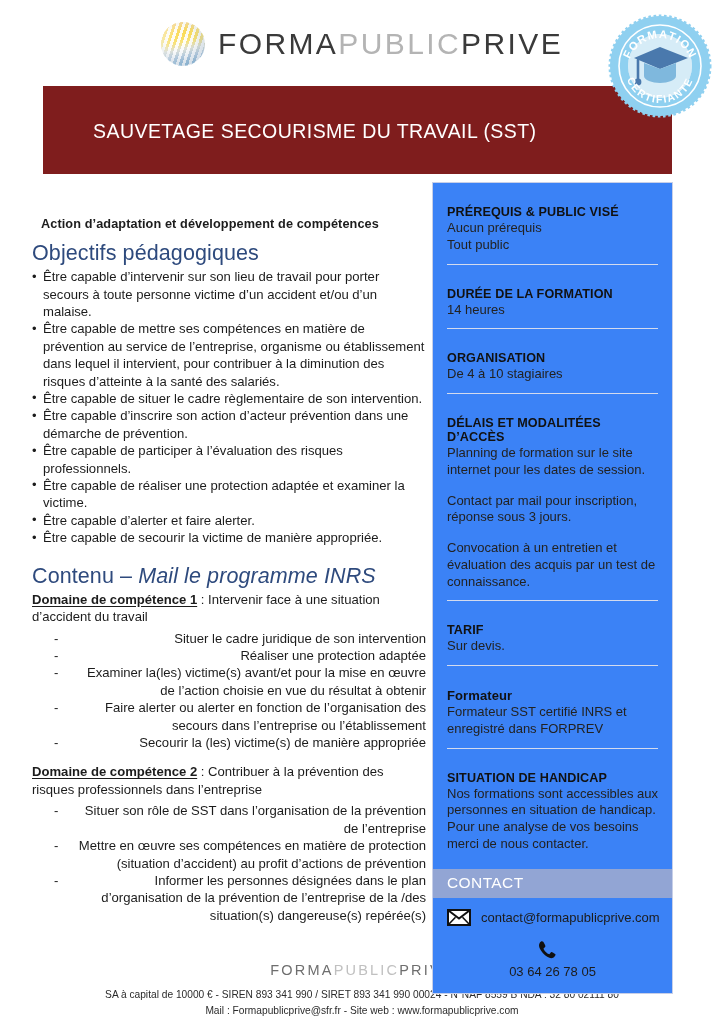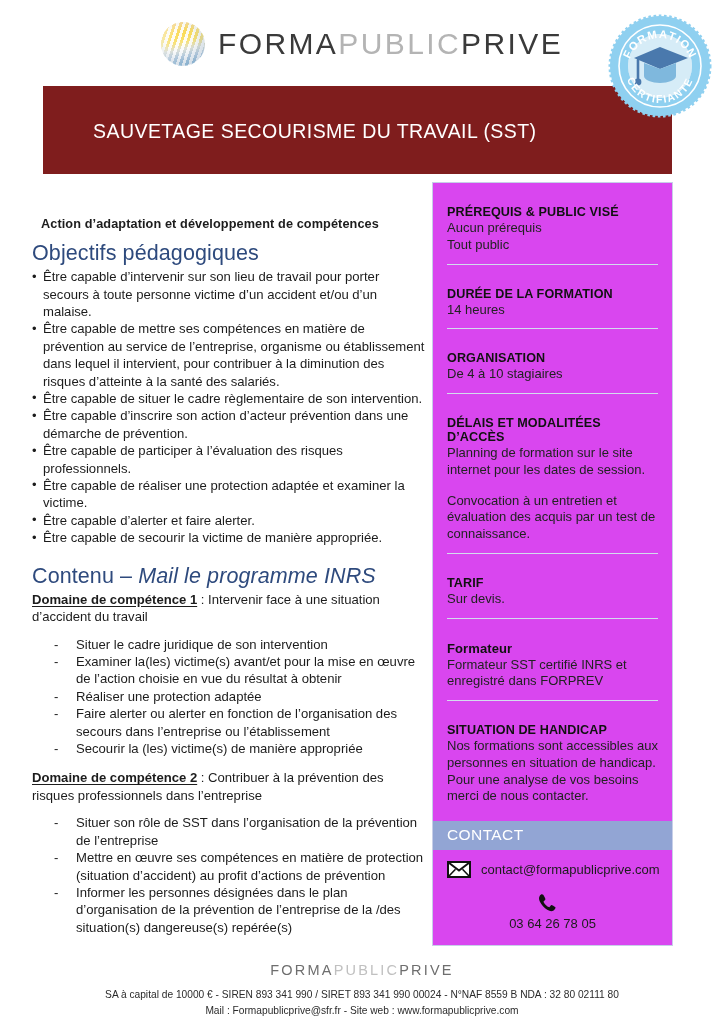--- a/index.html
+++ b/index.html
@@ -138,41 +138,41 @@
     top: -0.5px;
     font-size: 13px;
   }
   .contenu-wrap { margin-top: 16px; }
   .dom-line { margin-bottom: 1px; }
   .dom-label {
     text-decoration: underline;
     text-underline-offset: 2px;
     font-weight: bold;
   }
-  .dlist { list-style: none; margin-top: 10px; }
+  .dlist { list-style: none; margin-top: 4px; text-align: right; }
   .dlist li {
     position: relative;
     padding-left: 44px;
     margin-bottom: 0px;
   }
   .dlist li::before {
     content: "-";
     position: absolute;
     left: 22px;
     top: 0;
   }
   .spacer-block { height: 12px; }
 
   
   .side-card {
     position: absolute;
     left: 432px;
     top: 182px;
     width: 241px;
-    background: #d946ef;
+    background: #3b82f6;
     border: 1px solid #c7cfe8;
     z-index: 5;
     padding: 0;
   }
   .side-inner { padding: 22px 14px 0 14px; }
   .side-sec { padding-bottom: 10px; }
   .side-sec + .side-sec {
     border-top: 1px solid #d3dbee;
     padding-top: 22px;
   }
@@ -298,22 +298,22 @@
       <li>Être capable d’alerter et faire alerter.</li>
       <li>Être capable de secourir la victime de manière appropriée.</li>
     </ul>
 
     <div class="contenu-wrap">
       <div class="sec-head"><span>Contenu – </span><span class="ital">Mail le programme INRS</span></div>
 
       <div class="dom-line"><span class="dom-label">Domaine de compétence 1</span><span> : Intervenir face à une situation d’accident du travail</span></div>
       <ul class="dlist">
         <li>Situer le cadre juridique de son intervention</li>
+        <li>Réaliser une protection adaptée</li>
         <li>Examiner la(les) victime(s) avant/et pour la mise en œuvre de l’action choisie en vue du résultat à obtenir</li>
-        <li>Réaliser une protection adaptée</li>
         <li>Faire alerter ou alerter en fonction de l’organisation des secours dans l’entreprise ou l’établissement</li>
         <li>Secourir la (les) victime(s) de manière appropriée</li>
       </ul>
 
       <div class="spacer-block"></div>
 
       <div class="dom-line"><span class="dom-label">Domaine de compétence 2</span><span> : Contribuer à la prévention des risques professionnels dans l’entreprise</span></div>
       <ul class="dlist">
         <li>Situer son rôle de SST dans l’organisation de la prévention de l’entreprise</li>
         <li>Mettre en œuvre ses compétences en matière de protection (situation d’accident) au profit d’actions de prévention</li>
@@ -337,20 +337,21 @@
       </div>
 
       <div class="side-sec">
         <div class="side-h">ORGANISATION</div>
         <div class="side-p">De 4 à 10 stagiaires</div>
       </div>
 
       <div class="side-sec">
         <div class="side-h">DÉLAIS ET MODALITÉES D’ACCÈS</div>
         <div class="side-p">Planning de formation sur le site internet  pour les dates de session.</div>
+        <div class="side-p">Contact par mail pour inscription, réponse sous 3 jours.</div>
         <div class="side-p">Convocation à un entretien et évaluation des acquis par un test de connaissance.</div>
       </div>
 
       <div class="side-sec">
         <div class="side-h">TARIF</div>
         <div class="side-p">Sur devis.</div>
       </div>
 
       <div class="side-sec">
         <div class="side-h mixed">Formateur</div>

